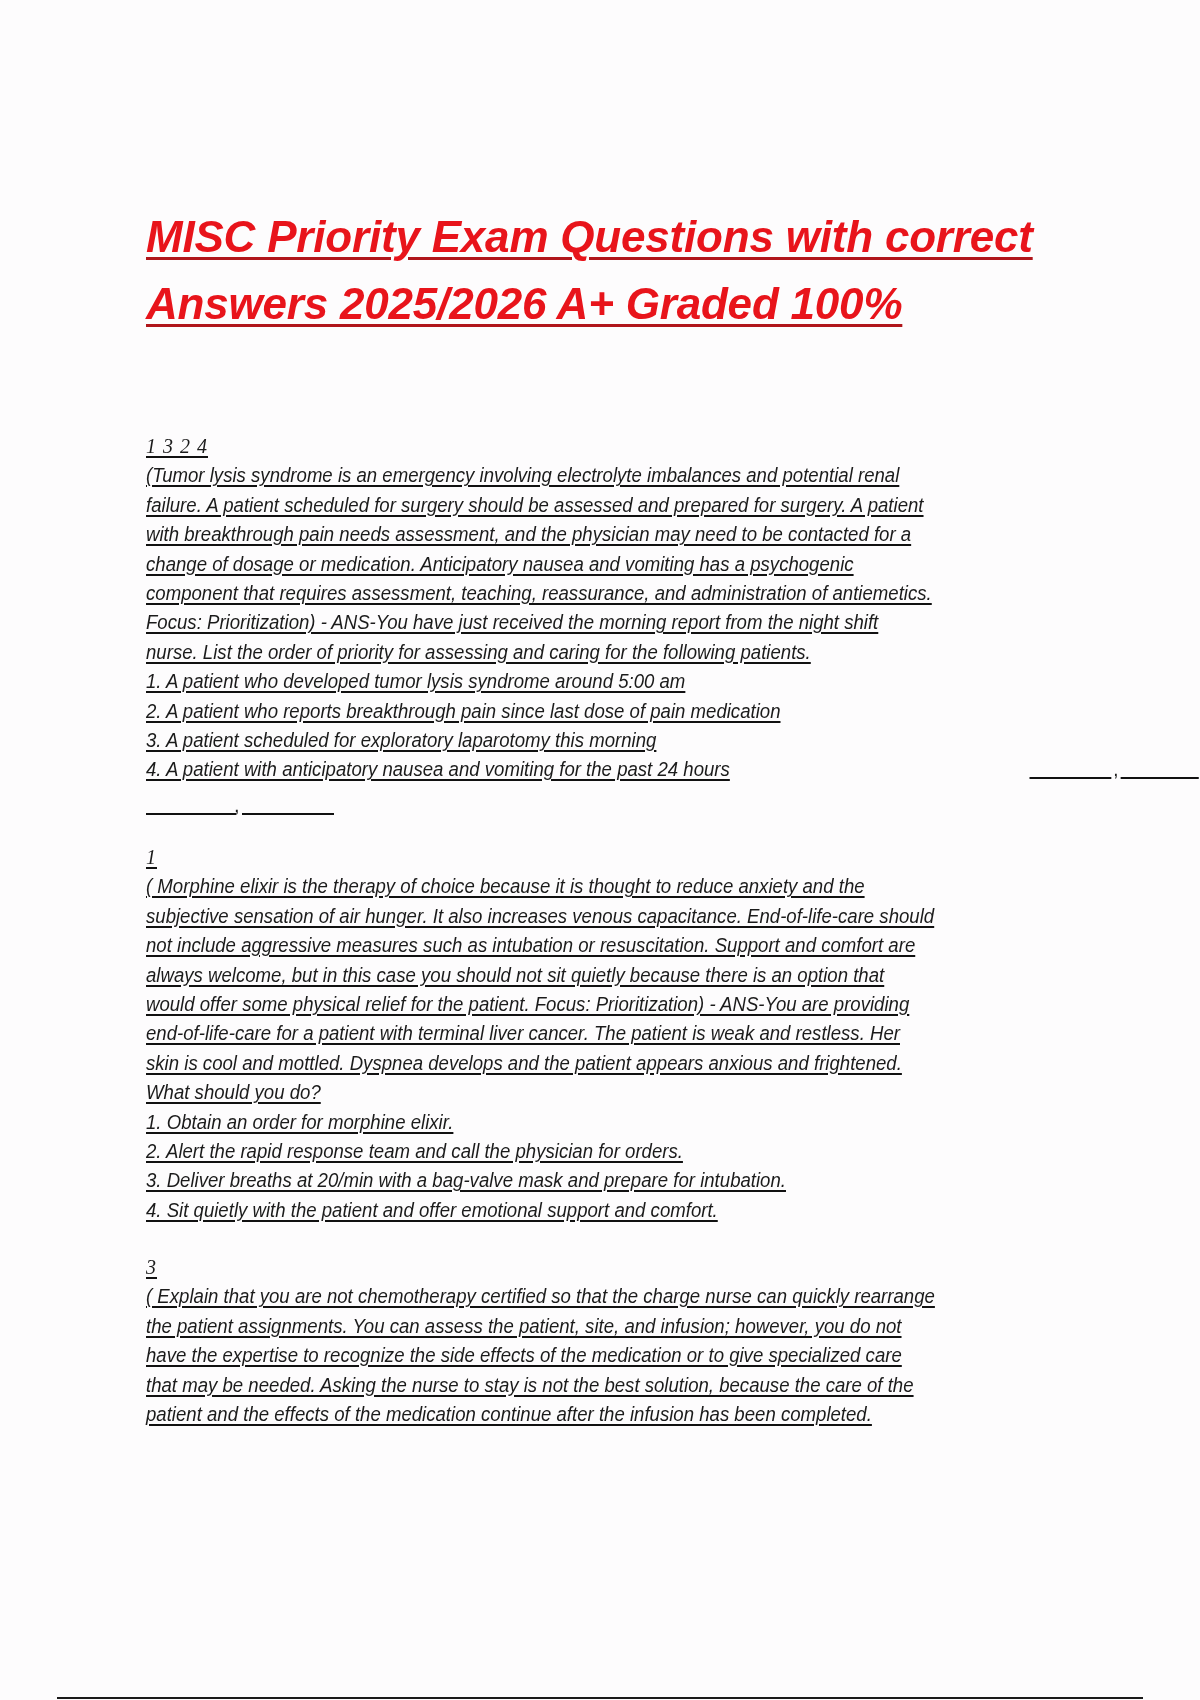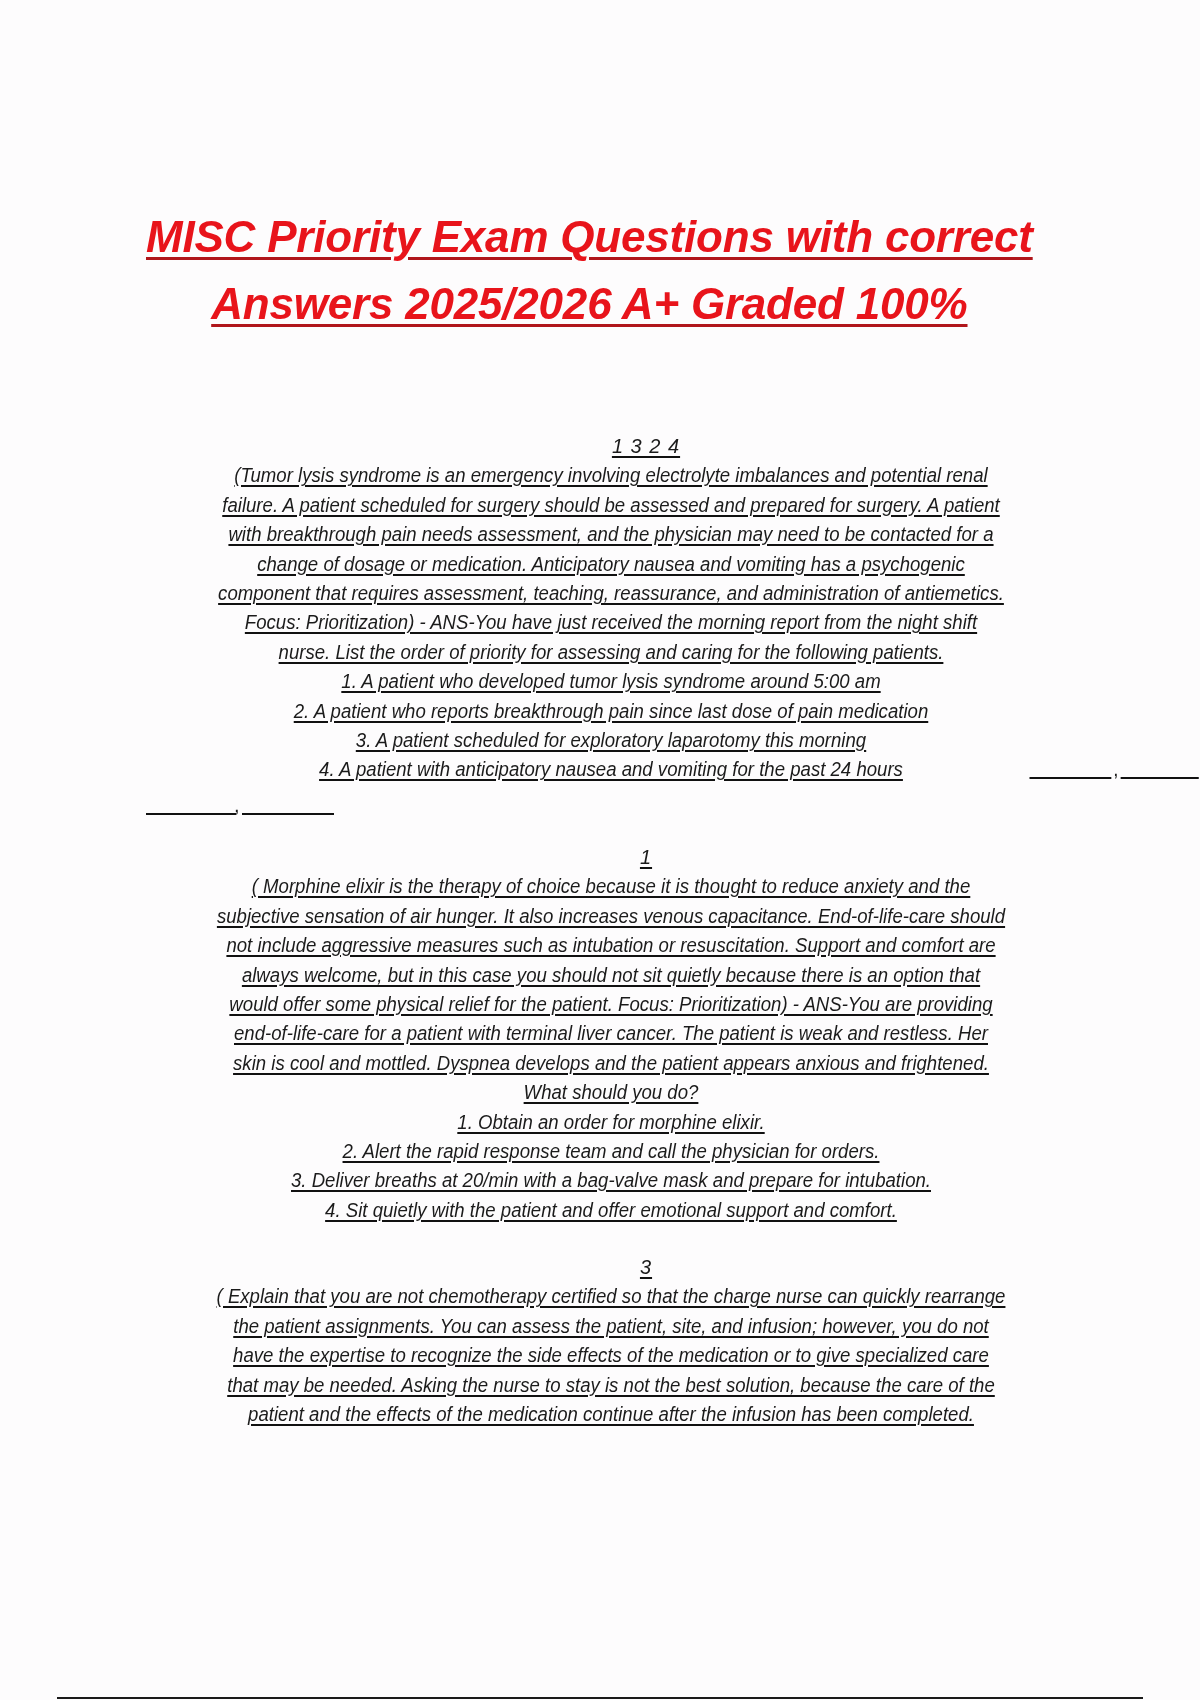--- a/index.html
+++ b/index.html
@@ -12,21 +12,20 @@
       height: 1700px;
       position: relative;
       overflow: hidden;
       font-family: "Liberation Sans", sans-serif;
     }
     .page {
       position: absolute;
       left: 0; top: 0;
       width: 1200px; height: 1700px;
       background: #fdfcfd;
-      text-align: center;
     }
     .title {
       position: absolute;
       left: 146px;
       top: 203px;
       margin: 0;
       color: #e8141b;
       font-family: "Liberation Sans", sans-serif;
       font-weight: bold;
       font-style: italic;
@@ -59,21 +58,21 @@
       white-space: nowrap;
       transform-origin: left center;
     }
     .line span {
       text-decoration: underline;
       text-decoration-thickness: 2px;
       text-underline-offset: 3px;
       text-decoration-color: #111;
     }
     .cond { transform: scaleX(0.93); }
-    .answer-key span { letter-spacing: 1px; }
+    .answer-key span { letter-spacing: 1px; font-family: Liberation Serif, serif; }
     .blank {
       display: inline-block;
       height: 2px;
       background: #111;
       vertical-align: baseline;
     }
     .blank-row {
       position: relative;
       height: 29.4px;
     }

